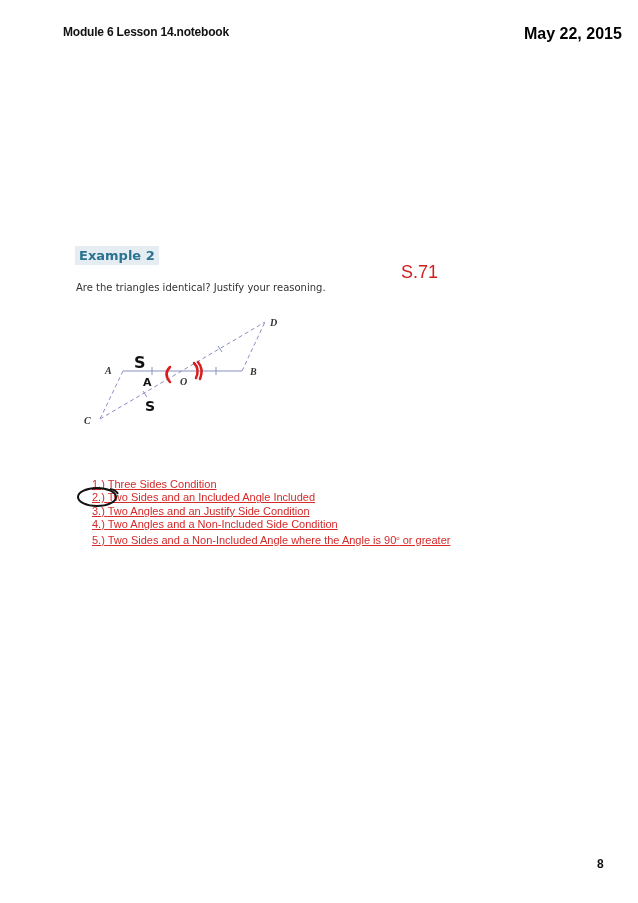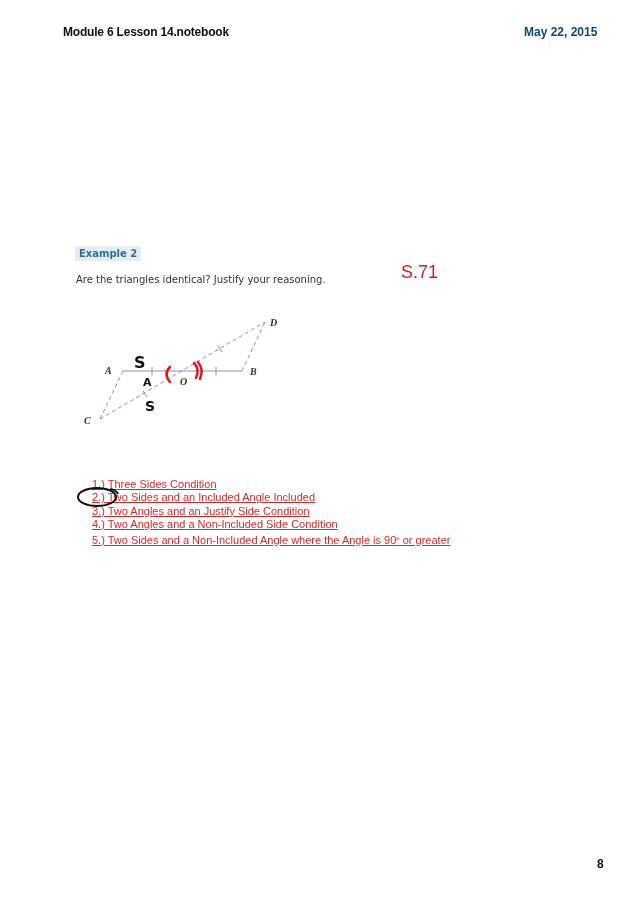--- a/index.html
+++ b/index.html
@@ -21,40 +21,40 @@
       font-size: 12px;
       font-weight: bold;
       color: #111;
       letter-spacing: -0.2px;
       margin-left: 40px;
     }
     .header-right {
       position: absolute;
       right: 150px;
       top: 25px;
-      font-size: 12px;
+      font-size: 16px;
       font-weight: bold;
-      color: #0c4a6e;
+      color: #000000;
     }
     .header-right { right: auto; left: 524px; }
     .example-tag {
       position: absolute;
       left: 75px;
       top: 246px;
       background: #e6edf2;
       padding: 2px 4px;
       font-family: "DejaVu Sans", sans-serif;
-      font-size: 10px;
+      font-size: 13px;
       font-weight: bold;
       color: #2a7391;
     }
     .question {
       position: absolute;
       left: 76px;
-      top: 274px;
+      top: 282px;
       font-family: "DejaVu Sans", sans-serif;
       font-size: 10px;
       color: #333;
     }
     .page-ref {
       position: absolute;
       left: 401px;
       top: 262px;
       font-size: 18px;
       color: #d01f1f;

